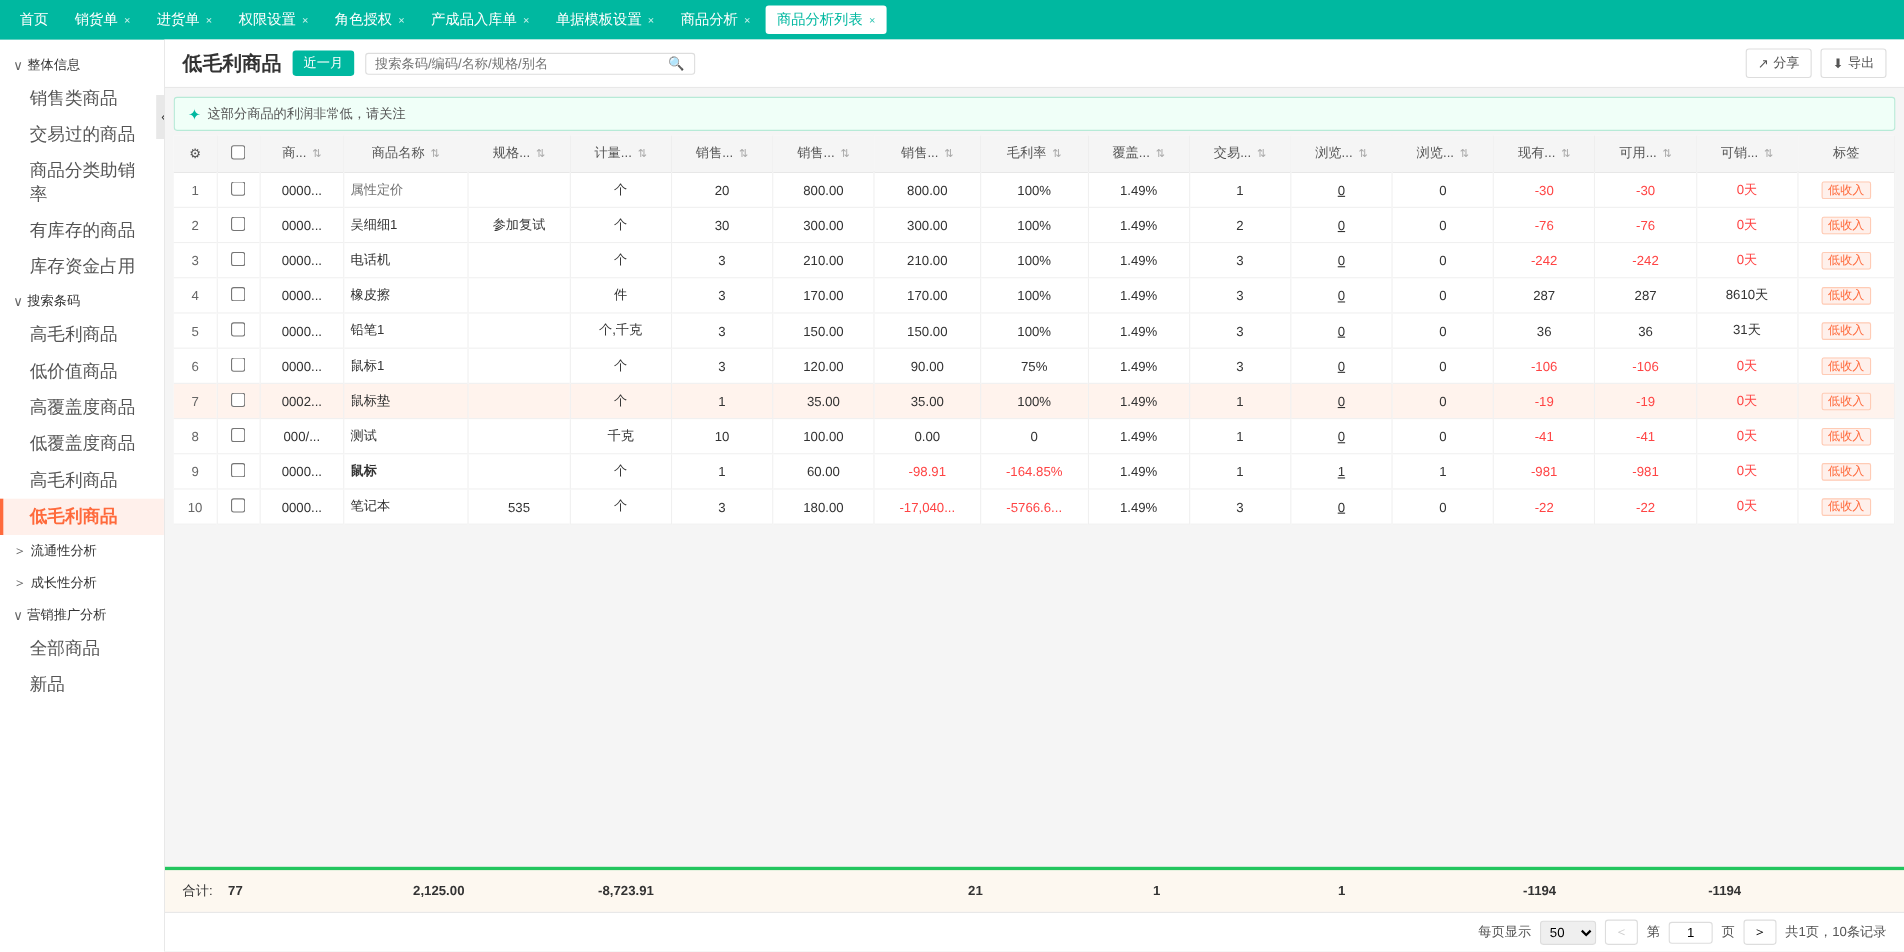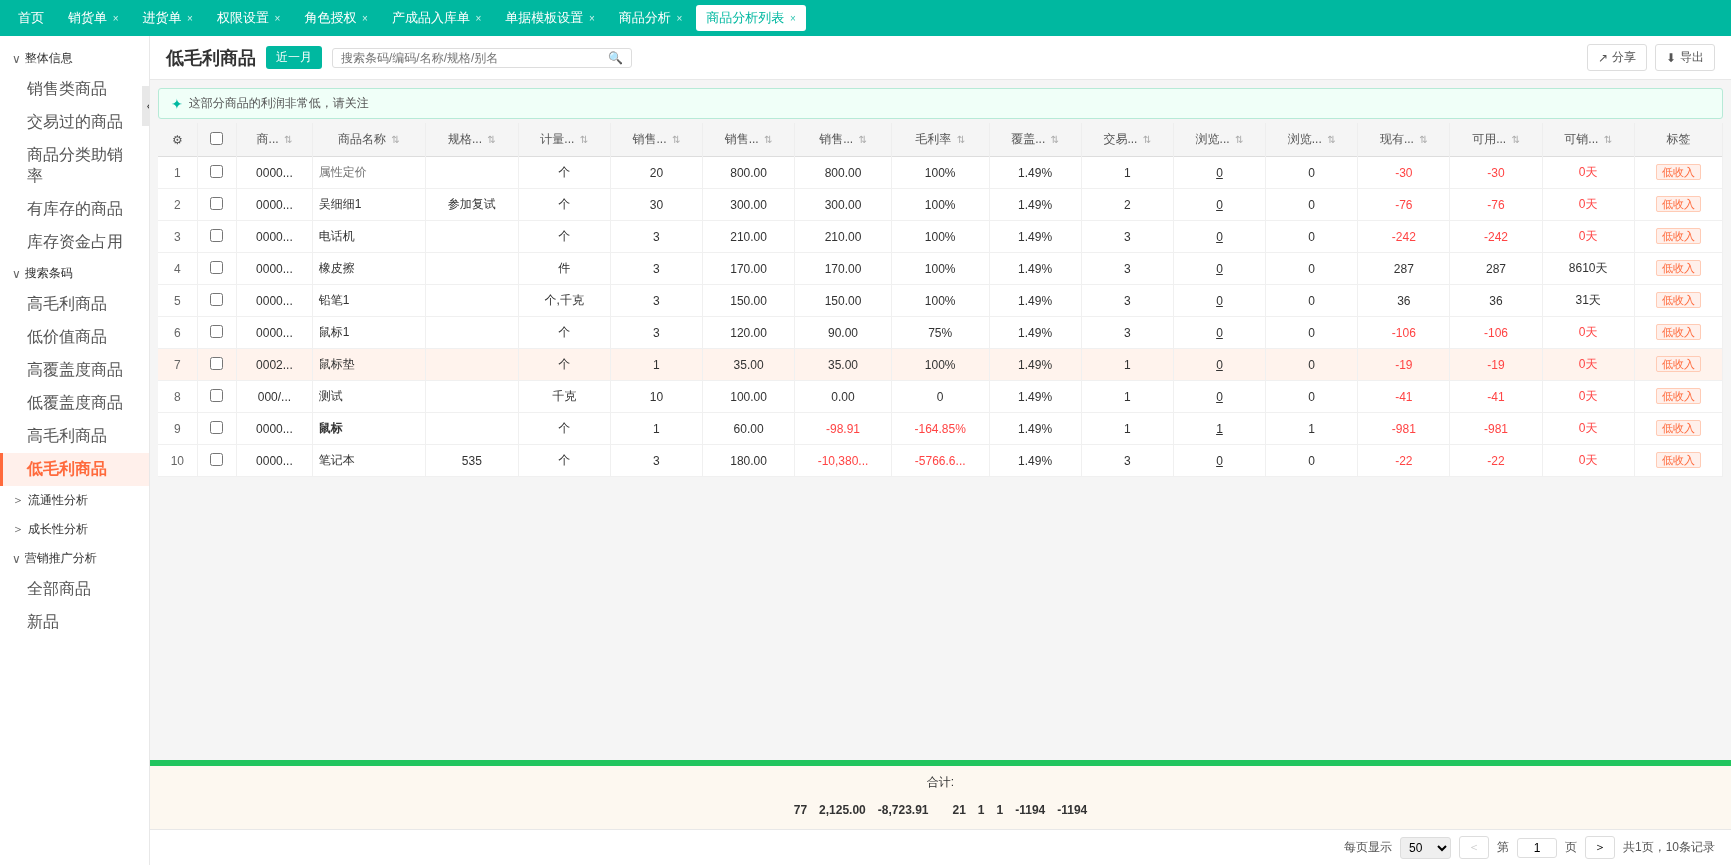--- a/index.html
+++ b/index.html
@@ -197,37 +197,36 @@
       border: 1px solid #ffcbb5;
       border-radius: 2px;
       padding: 1px 5px;
       font-size: 11px;
     }
     .red-text { color: #ff4444; }
 
     
     .table-footer {
       background: #fdf8f0;
-      border-top: 6px solid #22c55e;
+      border-top: 3px solid #22c55e;
       display: flex;
       align-items: center;
       padding: 8px 16px;
       font-size: 12px;
       color: #333;
       gap: 8px;
-      flex-direction: column;
     }
     .total-cells {
       display: flex;
       gap: 0;
       flex: 1;
     }
     .total-cell {
       flex: 1;
-      text-align: right;
+      text-align: left;
       padding: 4px 6px;
       font-weight: bold;
     }
 
     
     .pagination-bar {
       background: #fff;
       border-top: 1px solid #e8e8e8;
       display: flex;
       align-items: center;
@@ -561,21 +560,21 @@
     </tr>
             <tr>
       <td class="row-num">10</td>
       <td><input type="checkbox" style=""></td>
       <td>0000...</td>
       <td style="text-align:left; color:#333; cursor:pointer;">笔记本</td>
       <td>535</td>
       <td>个</td>
       <td>3</td>
       <td>180.00</td>
-      <td class="red-text">-10,380...</td>
+      <td class="red-text">-17,040...</td>
       <td class="red-text">-5766.6...</td>
       <td>1.49%</td>
       <td>3</td>
       <td class="link-val">0</td>
       <td>0</td>
       <td class="red-text">-22</td>
       <td class="red-text">-22</td>
       <td class="red-text">0天</td>
       <td><span class="tag-low-income">低收入</span></td>
     </tr>

